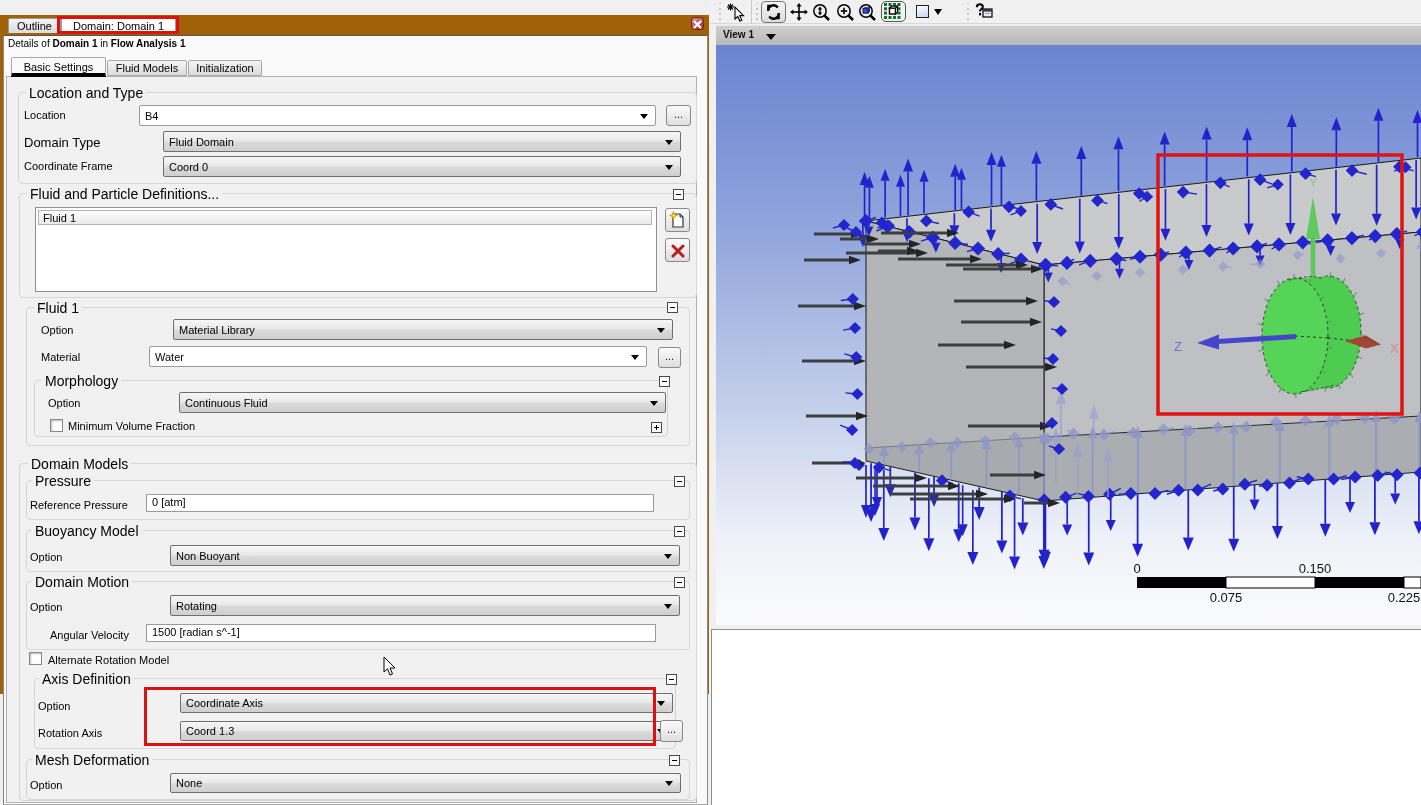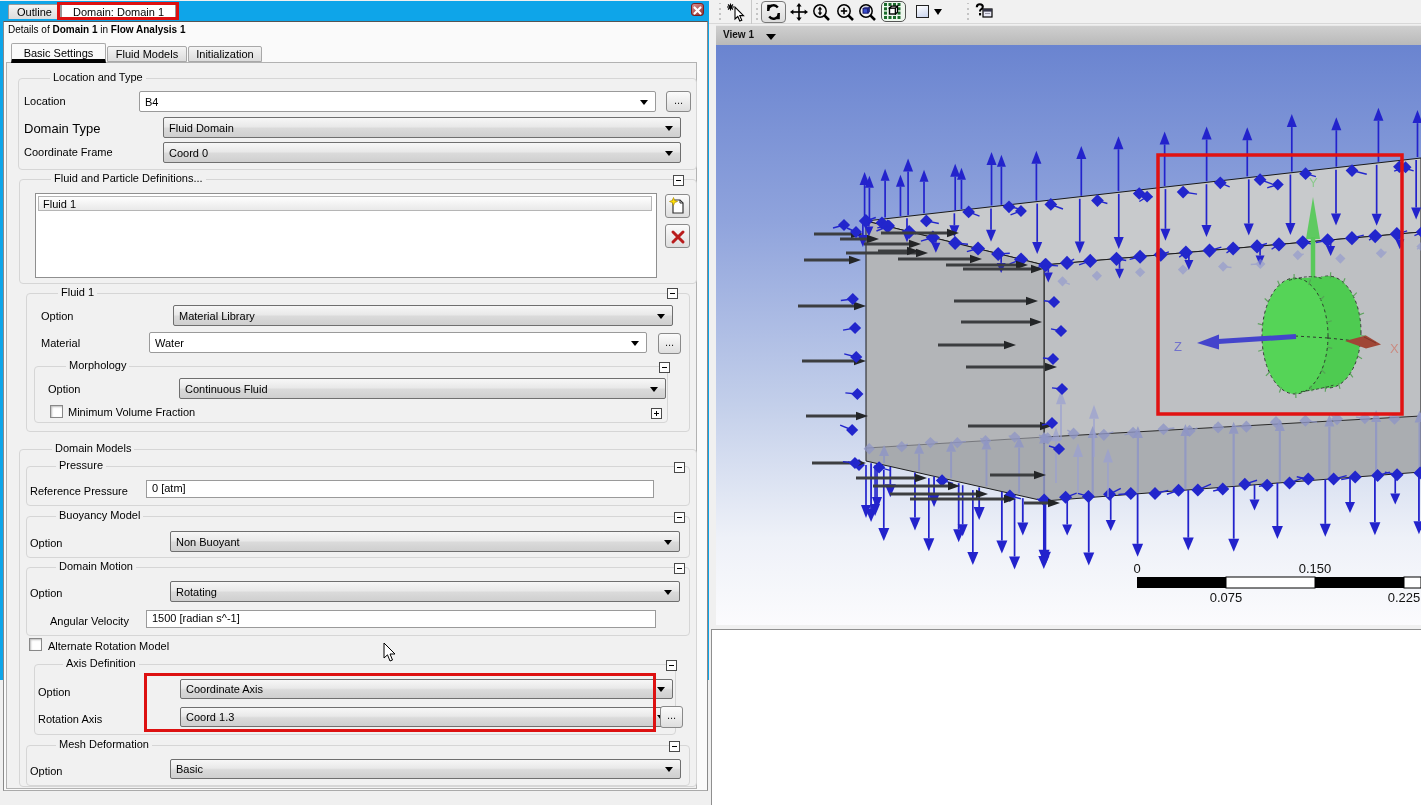--- a/index.html
+++ b/index.html
@@ -1,39 +1,39 @@
 <!DOCTYPE html>
 <html><head><meta charset="utf-8">
 <style>
 * { margin:0; padding:0; box-sizing:border-box; }
 html,body { width:1421px; height:805px; overflow:hidden; font-family:"Liberation Sans",sans-serif; background:#f0f0f0; }
 .lbl { position:absolute; color:#000; white-space:nowrap; }
 .fs { position:absolute; border:1px solid #d6d6d6; border-radius:4px; }
-.leg { position:absolute; font-size:11px; background:#f1f1f1; padding:0 3px; white-space:nowrap;margin-left:24px; }
+.leg { position:absolute; font-size:14px; background:#f1f1f1; padding:0 3px; white-space:nowrap; }
 .combo,.combow { position:absolute; border:1px solid #6f6f6f; border-radius:2px; display:flex; align-items:center; color:#000; }
 .combo { background:linear-gradient(#f7f7f7,#e9e9e9 45%,#dadada 55%,#cfcfcf);margin-left:24px; }
 .combow { background:#fff; border-color:#9a9a9a; }
 .dar { position:absolute; right:7px; top:50%; margin-top:-2px; width:0; height:0; border-left:4.5px solid transparent; border-right:4.5px solid transparent; border-top:5px solid #000; }
 .inp { position:absolute; background:#fff; border:1px solid #9a9a9a; font-size:11px; padding:1px 0 0 5px; }
 .btn { position:absolute; background:linear-gradient(#fbfbfb,#dedede); border:1px solid #8a8a8a; border-radius:3px; font-size:11px; text-align:center; color:#222; line-height:17px; }
 .colb { position:absolute; width:11px; height:11px; border:1px solid #4a4a4a; background:#fdfdfd; }
 .colb .h { position:absolute; left:2px; top:4px; width:5px; height:1px; background:#000; }
 .colb .v { position:absolute; left:4px; top:2px; width:1px; height:5px; background:#000; }
 .cb { position:absolute; width:13px; height:13px; background:#fff; border:1px solid #888; box-shadow:inset 1px 1px 2px #bbb; }
 .tab { position:absolute; font-size:11px; text-align:center; border:1px solid #9a9a9a; border-bottom:none; border-radius:2px 2px 0 0; }
 .inact { background:linear-gradient(#f4f4f4,#dcdcdc); line-height:14px; }
 .act { background:#fff; line-height:16px; }
 .tab2 { position:absolute; font-size:11px; text-align:center; border:1px solid #a8a8a8; border-radius:2px 2px 0 0; }
 .act2 { background:#fafafa; border-bottom:4px solid #000000; line-height:19px; }
 .tab2.inact { line-height:15px; }
 .redbox { position:absolute; border:3px solid #dd1111; z-index:40; }
 .closex { position:absolute; width:13px; height:13px; border-radius:3px; background:linear-gradient(145deg,#d98f8f,#8f2f2f); color:#fff; font-size:9px; font-weight:bold; text-align:center; line-height:13px; border:1px solid #7a2020; }
 </style></head>
 <body>
-<div style="position:absolute;left:0;top:1px;width:709px;height:679px;background:#0ea5e9">
+<div style="position:absolute;left:0;top:15px;width:709px;height:679px;background:#a16207">
 <div class="redbox" style="left:57px;top:1px;width:122px;height:18px;border-width:3px"></div>
 <div class="tab inact" style="left:8px;top:3px;width:53px;height:15px">Outline</div>
 <div class="tab act" style="left:61px;top:2px;width:115px;height:17px">Domain: Domain 1</div>
 <div class="closex" style="left:691px;top:2px"><svg width="11" height="11" viewBox="0 0 11 11" style="margin-top:1px">
         <path d="M2.5 2.5 L8.5 8.5 M8.5 2.5 L2.5 8.5" stroke="#fff" stroke-width="2.2" stroke-linecap="round"></path>
       </svg></div>
 <div style="position:absolute;left:3px;top:20px;width:705px;height:770px;background:#fafafa;border-top:1px solid #555;border-left:1px solid #8a8a8a;border-right:1px solid #8a8a8a;border-bottom:1px solid #aaa"></div>
 <div class="lbl" style="left:8px;top:23px;font-size:10px">Details of <b>Domain 1</b> in <b>Flow Analysis 1</b></div>
 <div style="position:absolute;left:6px;top:61px;width:691px;height:727px;background:#f1f1f1;border:1px solid #b2b2b2"></div>
 <div class="tab2 inact" style="left:107px;top:45px;width:80px;height:16px">Fluid Models</div>
@@ -154,21 +154,21 @@
       <i class="dar"></i>
     </div>
 <div class="btn" style="left:660px;top:705px;width:23px;height:22px">...</div>
 <div class="fs" style="left:26px;top:744px;width:664px;height:41px"></div>
     <div class="leg" style="left:32px;top:737px">Mesh Deformation</div>
 <span class="colb" style="left:669px;top:740px">
       <i class="h"></i>
     </span>
 <div class="lbl" style="left:30px;top:764px;font-size:11px;">Option</div>
 <div class="combo" style="left:146px;top:758px;width:511px;height:20px">
-      <span style="padding-left:5px;font-size:11px">Basic</span>
+      <span style="padding-left:5px;font-size:11px">None</span>
       <i class="dar"></i>
     </div>
 <svg style="position:absolute;left:383px;top:641px" width="16" height="22" viewBox="0 0 16 22">
 <path d="M1 1 L1 16 L4.5 12.8 L7 19 L9.5 18 L7 12 L12 12 Z" fill="#fff" stroke="#000" stroke-width="1"></path>
 </svg>
 </div>
 <div style="position:absolute;left:709px;top:0;width:712px;height:805px;background:#f0f0f0">
   <div style="position:absolute;left:0;top:0;width:712px;height:24px;background:#f1f1f1;border-bottom:1px solid #d8d8d8"></div>
 </div>
 <div style="position:absolute;left:719px;top:3px;width:2px;height:18px;background-image:repeating-linear-gradient(#c4c4c4 0 1.5px,transparent 1.5px 5px)"></div>

